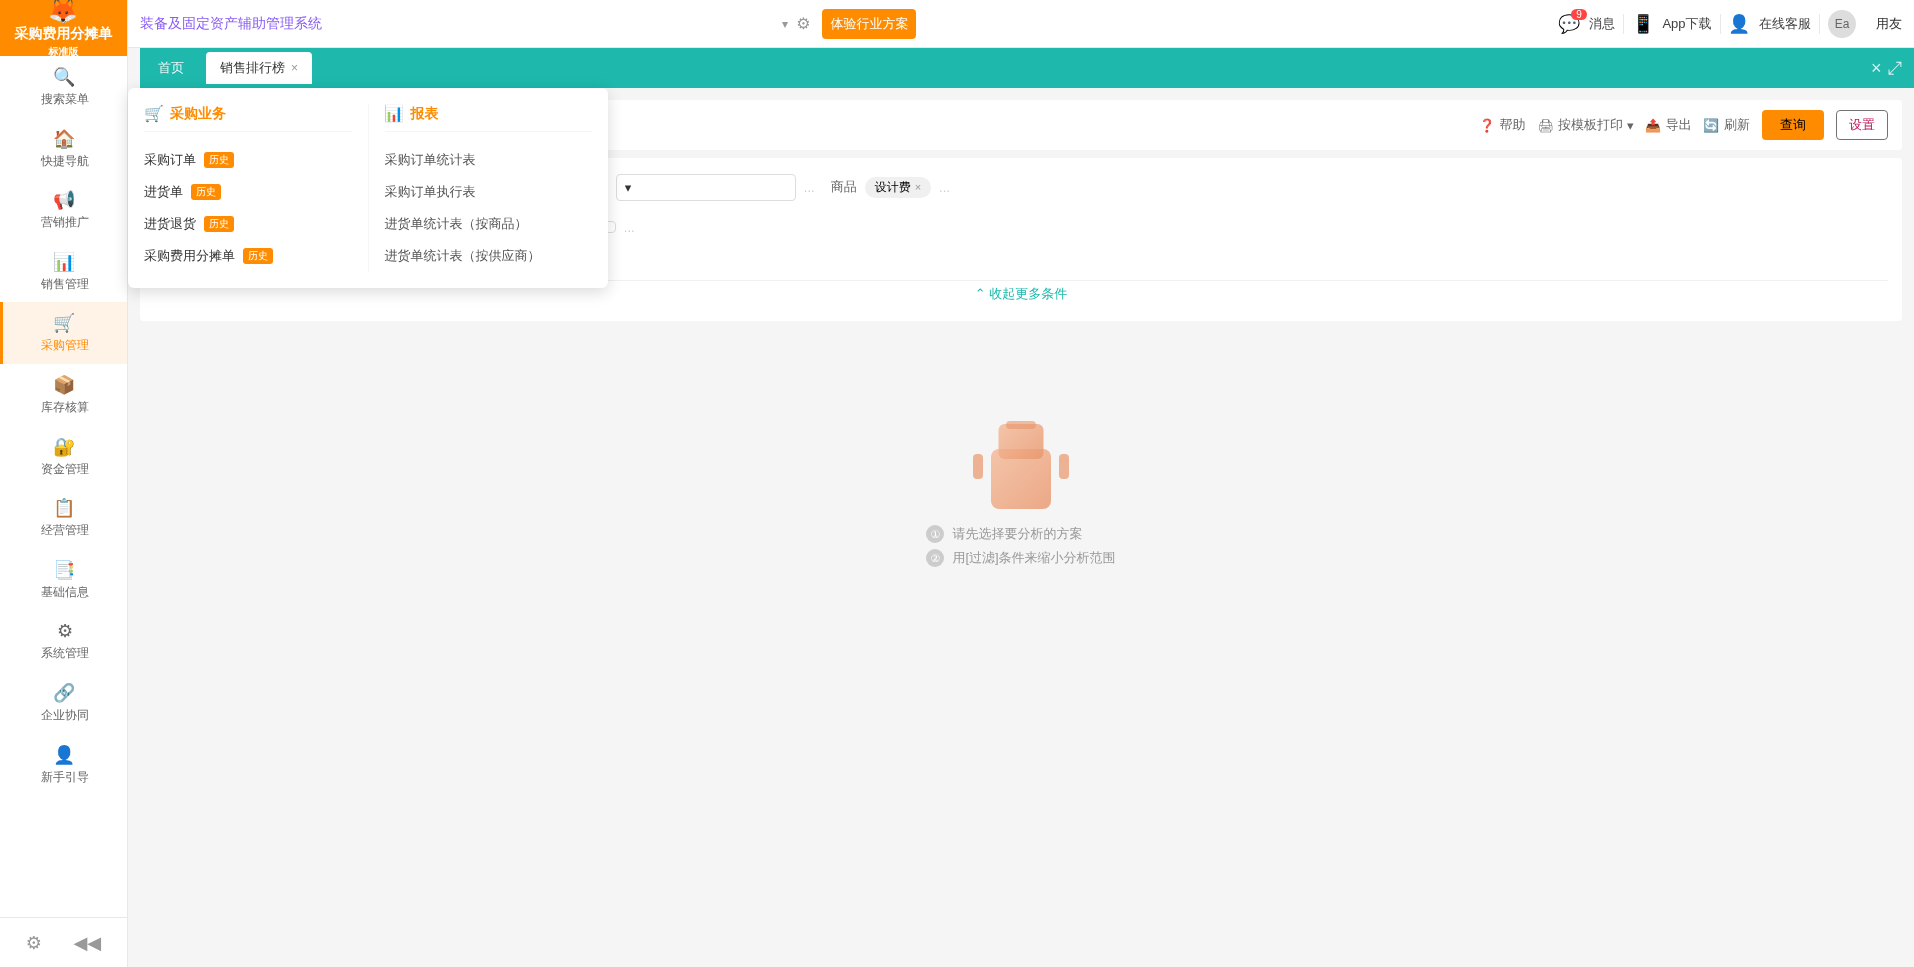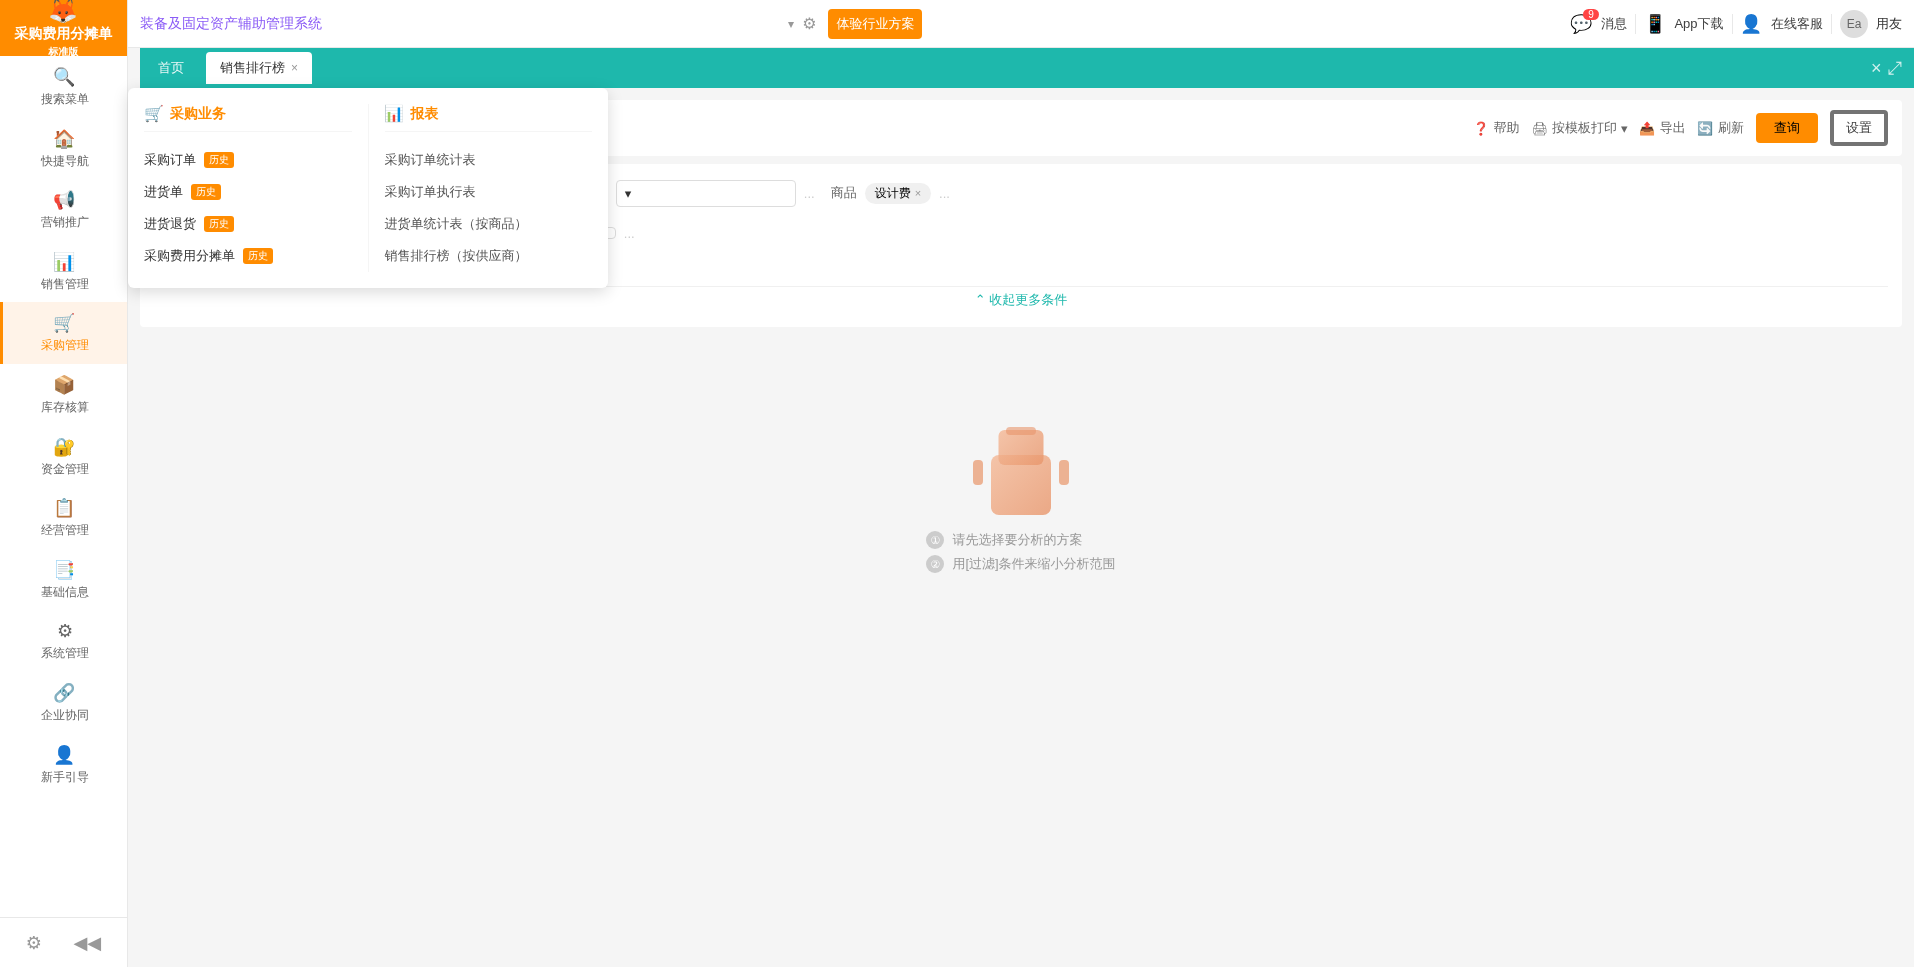--- a/index.html
+++ b/index.html
@@ -42,21 +42,21 @@
     .header-btn-orange {
       background: #ff8c00; color: #fff; border: none; border-radius: 4px;
       padding: 6px 8px; cursor: pointer; font-size: 13px;
     }
     .header-icon-btn { cursor: pointer; color: #666; font-size: 18px; position: relative; }
     .header-badge {
       position: absolute; top: -4px; right: -6px; background: #ff4444; color: #fff;
       font-size: 10px; border-radius: 10px; padding: 0 4px; min-width: 16px; text-align: center;
     }
     .header-divider { width: 1px; height: 20px; background: #e8e8e8; }
-    .header-user { display: flex; align-items: center; gap: 8px; cursor: pointer; color: #333; }
+    .header-user { display: flex; align-items: center; gap: 20px; cursor: pointer; color: #333; }
     .header-avatar { width: 28px; height: 28px; border-radius: 50%; background: #ddd; display: flex; align-items: center; justify-content: center; font-size: 12px; color: #666; }
 
     
     .tabs-bar {
       position: fixed; left: 140px; top: 48px; right: 0; height: 40px; background: #1eb8ac;
       display: flex; align-items: center; z-index: 98; padding: 0 4px;
     }
     .tab-item {
       height: 32px; display: flex; align-items: center; padding: 0 14px; cursor: pointer;
       border-radius: 4px 4px 0 0; font-size: 13px; color: rgba(255,255,255,0.85);
@@ -80,21 +80,21 @@
       display: flex; align-items: center; justify-content: flex-end; gap: 12px;
     }
     .toolbar-btn {
       display: flex; align-items: center; gap: 4px; cursor: pointer; color: #666; font-size: 13px;
     }
     .toolbar-btn-primary {
       background: #ff8c00; color: #000000; border: none; border-radius: 4px;
       padding: 6px 18px; cursor: pointer; font-size: 13px;
     }
     .toolbar-btn-outline {
-      border: 4px solid #737373; background: #fff; color: #404040; border-radius: 4px;
+      border: 1px solid #737373; background: #fff; color: #be185d; border-radius: 4px;
       padding: 5px 12px; cursor: pointer; font-size: 13px;
     }
 
     
     .filter-panel {
       background: #fff; border-radius: 4px; padding: 14px; margin-bottom: 8px;
     }
     .filter-row { display: flex; align-items: center; gap: 16px; margin-bottom: 10px; flex-wrap: wrap; }
     .filter-item { display: flex; align-items: center; gap: 8px; }
     .filter-label { color: #666; font-size: 13px; white-space: nowrap; }
@@ -390,16 +390,16 @@
     </div>
 
     <div class="dropdown-section dropdown-section-reports">
       <div class="dropdown-section-title">
         <span class="section-icon">📊</span>
         <span>报表</span>
       </div>
       <div class="dropdown-item">采购订单统计表</div>
       <div class="dropdown-item">采购订单执行表</div>
       <div class="dropdown-item">进货单统计表（按商品）</div>
-      <div class="dropdown-item">销售排行榜（按供应商）</div>
+      <div class="dropdown-item">进货单统计表（按供应商）</div>
     </div>
   </div>
 </div>
 
 </body></html>

